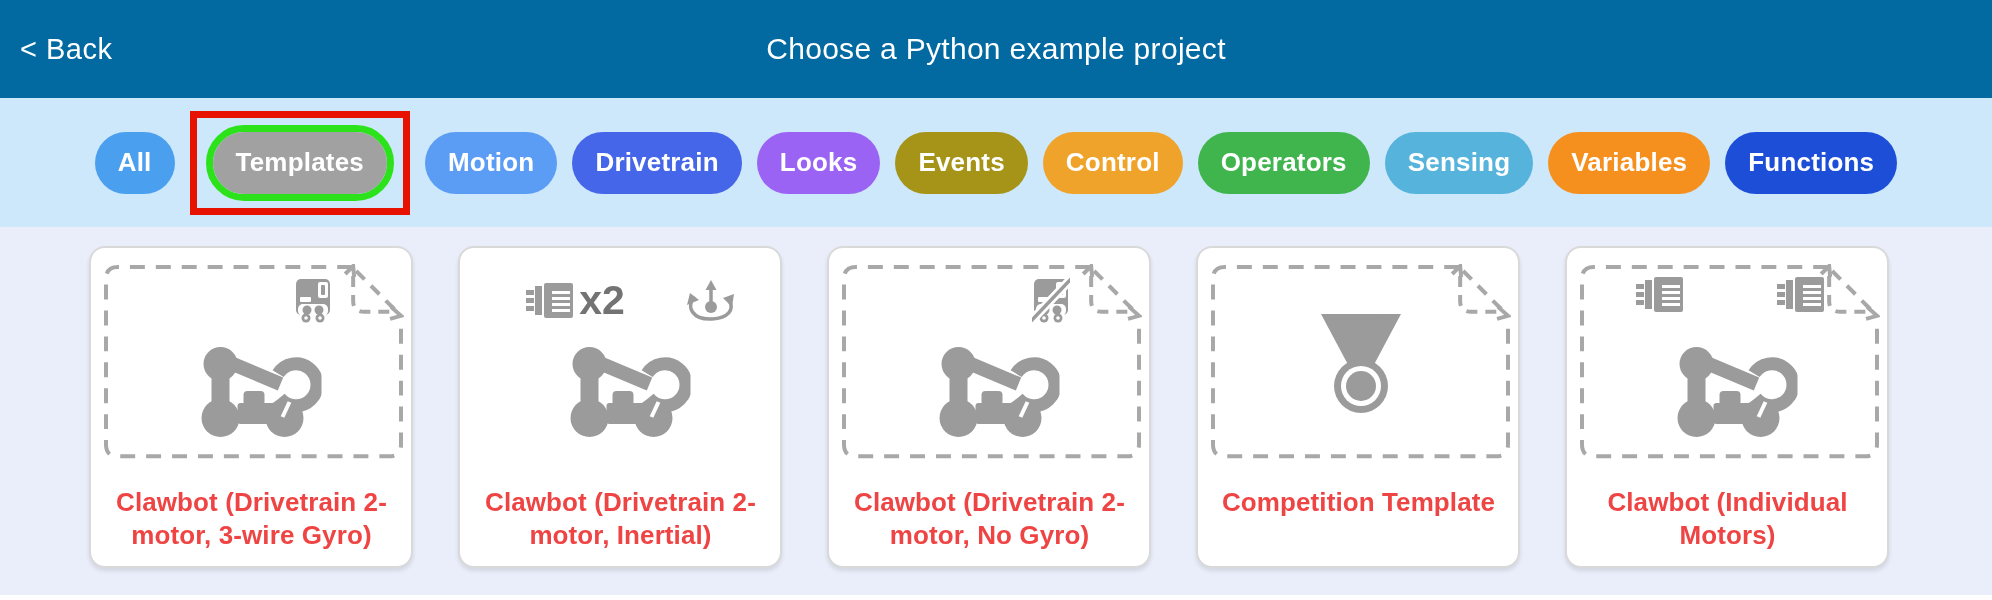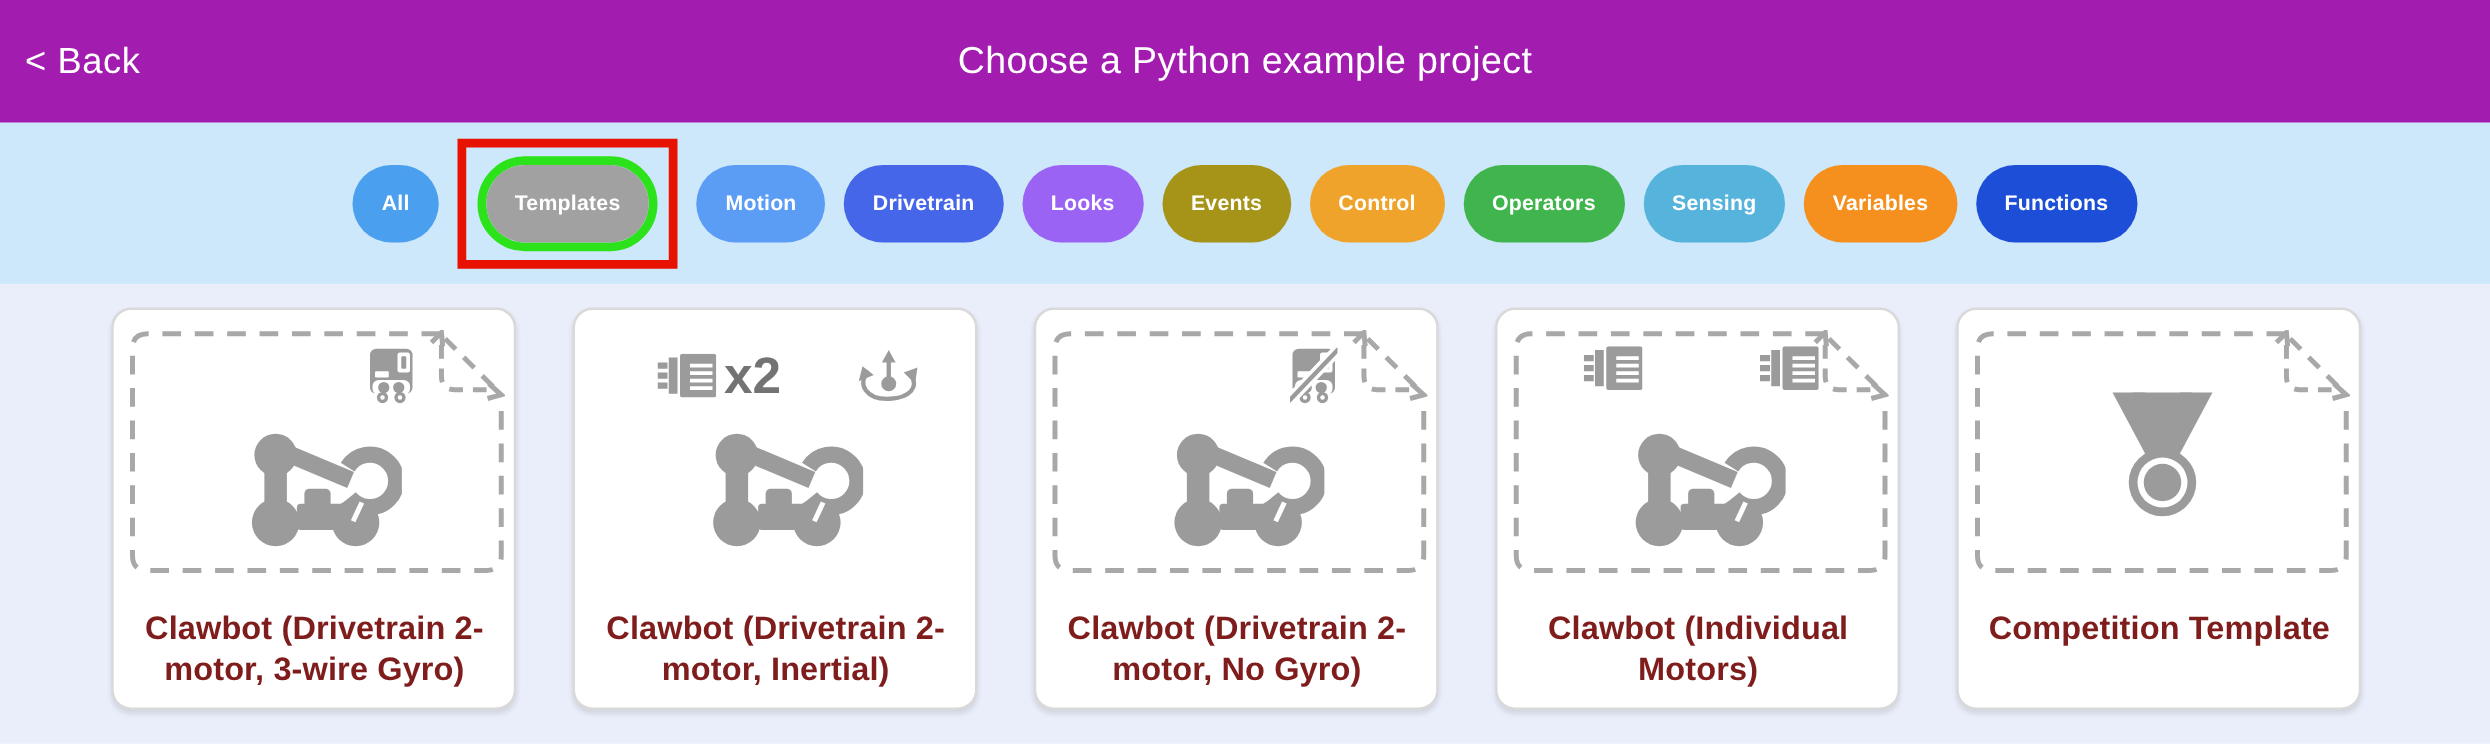--- a/index.html
+++ b/index.html
@@ -31,21 +31,21 @@
   
   .filter-bar {
     height:129px; width:100%;
     display:flex; align-items:center; justify-content:center;
   }
   .pill-row { display:flex; align-items:center; gap:15px; }
   .pill {
     height:62px; border-radius:31px;
     display:flex; align-items:center; justify-content:center;
     padding:0 23px;
-    color:#ffffff; font-size:17px; font-weight:700;
+    color:#ffffff; font-size:26px; font-weight:700;
     white-space:nowrap; cursor:pointer;
     letter-spacing:0.2px;
   }
   .annotation-box {
     display:inline-flex; align-items:center; justify-content:center;
     border:7px solid #ef4444;
     padding:7px 9px;
   }
   .annotation-ring {
     display:inline-flex; border-radius:42px;
@@ -77,32 +77,32 @@
   .badges.pair-spread { justify-content:center; gap:94px; }
   .badges.pair-center { justify-content:center; gap:60px; padding-left:18px; }
   .motor-group { display:flex; align-items:center; gap:6px; }
   .x2-label { color:#737373; font-size:41px; font-weight:700; }
   .main-icon { position:absolute; left:50%; transform:translateX(-50%); }
   .clawbot-icon { top:78px; }
   .medal-icon { top:44px; }
   .card-label {
     margin-top:26px; align-self:center;
     max-width:284px; text-align:center;
-    font-size:26px; font-weight:700; color:#7f1d1d;
+    font-size:26px; font-weight:700; color:#ef4444;
     line-height:1.27; letter-spacing:0.1px;
   }
   .bottom-edge {
     position:absolute; left:0; bottom:0; width:100%; height:5px;
     background:#ffffff;
   }
 </style>
 </head>
 <body>
 
-<div class="header" style="background: #a21caf;">
+<div class="header" style="background: #0369a1;">
   <div class="back-btn">&lt; Back</div>
   <div class="header-title">Choose a Python example project</div>
 </div>
 
 <div class="filter-bar" style="background: rgb(205, 231, 251);">
   <div class="pill-row">
     <div class="pill" style="background: rgb(74, 160, 238);">All</div>
 
     <div class="annotation-box" style="border-color: rgb(232, 18, 0);">
       <div class="annotation-ring" style="border-color: rgb(44, 227, 27);">
@@ -253,42 +253,42 @@
         </svg>
     </div>
     <div class="card-label">Clawbot (Drivetrain 2-motor, No Gyro)</div>
   </div>
 
   <div class="card">
     <div class="card-art">
       <svg class="frame-svg" viewBox="0 0 302 196">
           <use href="#tpl-frame"></use>
         </svg>
+      <svg class="main-icon medal-icon" width="104" height="108" viewBox="0 0 104 108">
+          <use href="#medal"></use>
+        </svg>
+    </div>
+    <div class="card-label">Competition Template</div>
+  </div>
+
+  <div class="card">
+    <div class="card-art">
+      <svg class="frame-svg" viewBox="0 0 302 196">
+          <use href="#tpl-frame"></use>
+        </svg>
       <div class="badges pair-spread">
         <svg width="47" height="35" viewBox="0 0 47 35">
             <use href="#motor"></use>
           </svg>
         <svg width="47" height="35" viewBox="0 0 47 35">
             <use href="#motor"></use>
           </svg>
       </div>
       <svg class="main-icon clawbot-icon" width="135" height="96" viewBox="0 0 135 96">
           <use href="#clawbot"></use>
         </svg>
     </div>
     <div class="card-label">Clawbot (Individual Motors)</div>
   </div>
 
-  <div class="card">
-    <div class="card-art">
-      <svg class="frame-svg" viewBox="0 0 302 196">
-          <use href="#tpl-frame"></use>
-        </svg>
-      <svg class="main-icon medal-icon" width="104" height="108" viewBox="0 0 104 108">
-          <use href="#medal"></use>
-        </svg>
-    </div>
-    <div class="card-label">Competition Template</div>
-  </div>
-
 </div>
 
 <div class="bottom-edge"></div>
 
 </body></html>

